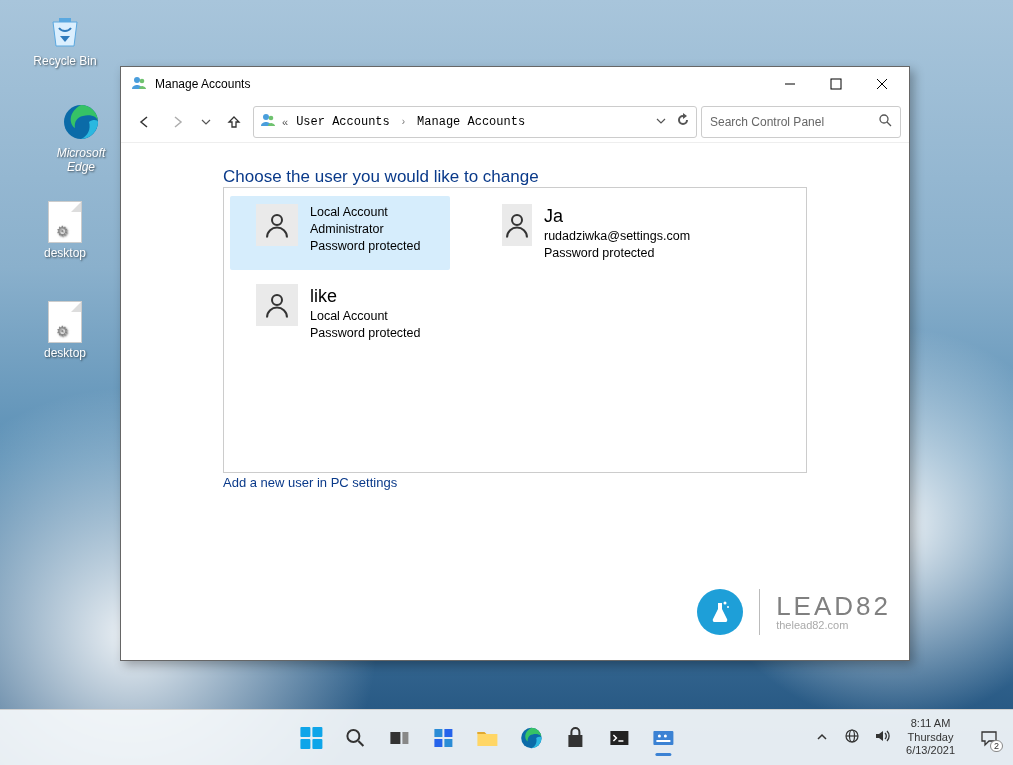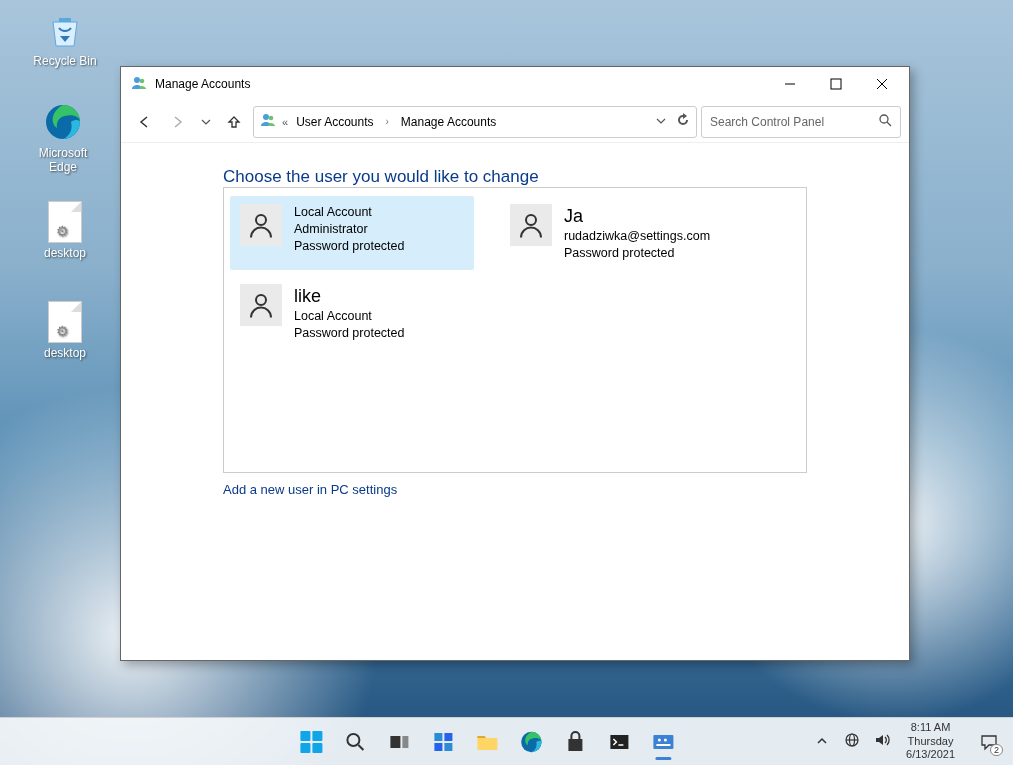--- a/index.html
+++ b/index.html
@@ -11,63 +11,63 @@
 }
 .bloom {
   position: absolute; border-radius: 50%; background: radial-gradient(circle, rgba(255,255,255,0.9), rgba(255,255,255,0) 70%);
 }
 .desktop-icon {
   position: absolute; width: 78px; text-align: center; color: #fff; font-size: 12px;
   text-shadow: 1px 1px 2px rgba(0,0,0,.6); cursor: pointer; margin-left: 24px;
 }
 .desktop-icon .ic { width: 44px; height: 44px; margin: 0 auto 2px; display:flex; align-items:center; justify-content:center; }
 .recycle-bin { top: 8px; left: 2px; }
-.edge-icon { top: 100px; left: 0; }
+.edge-icon { top: 100px; left: 18px; font-style: italic; }
 .file1 { top: 200px; left: 2px; }
 .file2 { top: 300px; left: 2px; }
 .file-shape { width: 34px; height: 42px; background:#fff; border:1px solid #ccc; position:relative; margin:0 auto; }
 .file-shape::before { content:""; position:absolute; top:0; right:0; border-style:solid; border-width:0 0 10px 10px; border-color: transparent transparent #ddd transparent; }
 .gear-overlay { position:absolute; bottom:3px; left:7px; font-size:14px; color:#888; }
 
 
 .window {
   position: absolute; left: 120px; top: 66px; width: 790px; height: 595px;
   background: #fff; border: 1px solid #666; box-shadow: 4px 4px 10px rgba(0,0,0,.3);
   display: flex; flex-direction: column;
 }
 .titlebar { height: 34px; display:flex; align-items:center; padding:0 4px 0 10px; }
 .titlebar .ti { display:flex; align-items:center; gap:8px; font-size:12px; color:#000; }
 .titlebar .spacer { flex:1; }
 .win-btn { width:46px; height:30px; display:flex; align-items:center; justify-content:center; color:#000; cursor:pointer; }
 .nav-row { height: 42px; display:flex; align-items:center; padding: 2px 8px; gap:4px; border-bottom:1px solid #eee; }
 .nav-btn { width:30px; height:30px; display:flex; align-items:center; justify-content:center; color:#555; cursor:pointer; border-radius:3px; }
 .addr-bar { flex:1; height:32px; border:1px solid #ccc; border-radius:3px; display:flex; align-items:center; padding:0 6px; gap:6px; font-size:12px; color:#000; }
-.addr-seg { padding: 0 2px; cursor:pointer; white-space:nowrap; }
+.addr-seg { padding: 0 2px; cursor:pointer; white-space:nowrap;font-family:Liberation Mono, monospace; }
 .addr-sep { color:#777; font-size:10px; padding:0 4px; }
 .addr-bar .right { margin-left:auto; display:flex; align-items:center; gap:10px; color:#555; }
 .search-bar { width:200px; height:32px; border:1px solid #ccc; border-radius:3px; display:flex; align-items:center; padding:0 8px; font-size:12px; color:#666; }
 .search-bar .sl { flex:1; }
 .content { flex:1; padding: 24px 20px 20px 102px; position:relative; }
 .heading { color:#0a3a8a; font-size:17px; font-weight:400; }
 .users-box { border:1px solid #ccc; width:584px; height:286px; padding:8px 6px; }
 .users-grid { display:flex; flex-wrap:wrap; gap: 6px 26px; }
-.user-card { width:244px; padding:8px 10px; display:flex; gap:12px; cursor:pointer; border-radius:2px; }
+.user-card { width:220px; padding:8px 26px; display:flex; gap:12px; cursor:pointer; border-radius:2px; }
 .user-card.selected { background:#d6edfc; }
 .avatar { width:42px; height:42px; background:#eaeaea; display:flex; align-items:center; justify-content:center; }
 .user-info { font-size:12.5px; line-height:1.35; color:#000; }
 .user-name { font-size:18px; }
-.bottom-link { margin-top:9px; color:#0a3a8a; font-size:13px; cursor:pointer; }
+.bottom-link { margin-top:2px; color:#0a3a8a; font-size:13px; cursor:pointer; }
 .watermark { position:absolute; right:18px; bottom:25px; display:flex; align-items:center; gap:16px; color:#808080; }
 .wm-circle { width:46px; height:46px; border-radius:50%; background:#1e9fd8; display:flex; align-items:center; justify-content:center; }
 .wm-divider { width:1px; height:46px; background:#bbb; }
 .wm-text1 { font-size:26px; font-weight:300; letter-spacing:3px; line-height:1; }
 .wm-text2 { font-size:11px; color:#aaa; }
 
 
-.taskbar { position:absolute; left:0; right:0; bottom:0; height:48px;
+.taskbar { position:absolute; left:0; right:0; bottom:0; height:56px;
   background: rgba(245,248,251,0.92); border-top:1px solid #d0d0d0;
   display:flex; align-items:center; }
 .tb-center { position:absolute; left:50%; transform:translateX(-55%); display:flex; gap:4px; align-items:center; }
 .tb-item { width:40px; height:40px; display:flex; align-items:center; justify-content:center; border-radius:4px; cursor:pointer; position:relative; }
 .tb-item.active::after { content:""; position:absolute; bottom:2px; width:16px; height:3px; background:#3b82d4; border-radius:2px; }
 .tb-right { margin-left:auto; display:flex; align-items:center; gap:10px; padding-right:4px; color:#333; font-size:11px; }
 .tb-tray-icon { width:20px; text-align:center; cursor:pointer; font-size:14px; }
 .clock { text-align:center; line-height:1.25; cursor:pointer; padding:0 4px; }
 .notif { width:40px; height:40px; display:flex; align-items:center; justify-content:center; cursor:pointer; position:relative; }
 .notif .badge { position:absolute; bottom:6px; right:6px; background:#fff; border:1px solid #888; border-radius:8px; font-size:9px; padding:0 3px; }
@@ -253,20 +253,34 @@
               <div class="user-name">like</div>
               <div>Local Account</div>
               <div>Password protected</div>
             </div>
           </div>
         </div>
     </div>
 
     <div class="bottom-link">Add a new user in PC settings</div>
 
+    <div class="watermark">
+      <div class="wm-circle">
+        <svg width="26" height="26" viewBox="0 0 26 26">
+            <path d="M11 4 L11 10 L6 20 A2 2 0 0 0 8 23 L18 23 A2 2 0 0 0 20 20 L15 10 L15 4 Z" fill="#fff"></path>
+            <circle cx="18" cy="4" r="1.5" fill="#fff"></circle>
+            <circle cx="21" cy="8" r="1" fill="#fff"></circle>
+          </svg>
+      </div>
+      <div class="wm-divider"></div>
+      <div>
+        <div class="wm-text1">LEAD82</div>
+        <div class="wm-text2">thelead82.com</div>
+      </div>
+    </div>
   </div>
 </div>
 
 <div class="taskbar">
   <div class="tb-center">
     <div class="tb-item">
       <div class="start-grid">
         <div style="background:#0ea5e9"></div>
           <div style="background:#0ea5e9"></div>
         <div style="background:#0ea5e9"></div>

